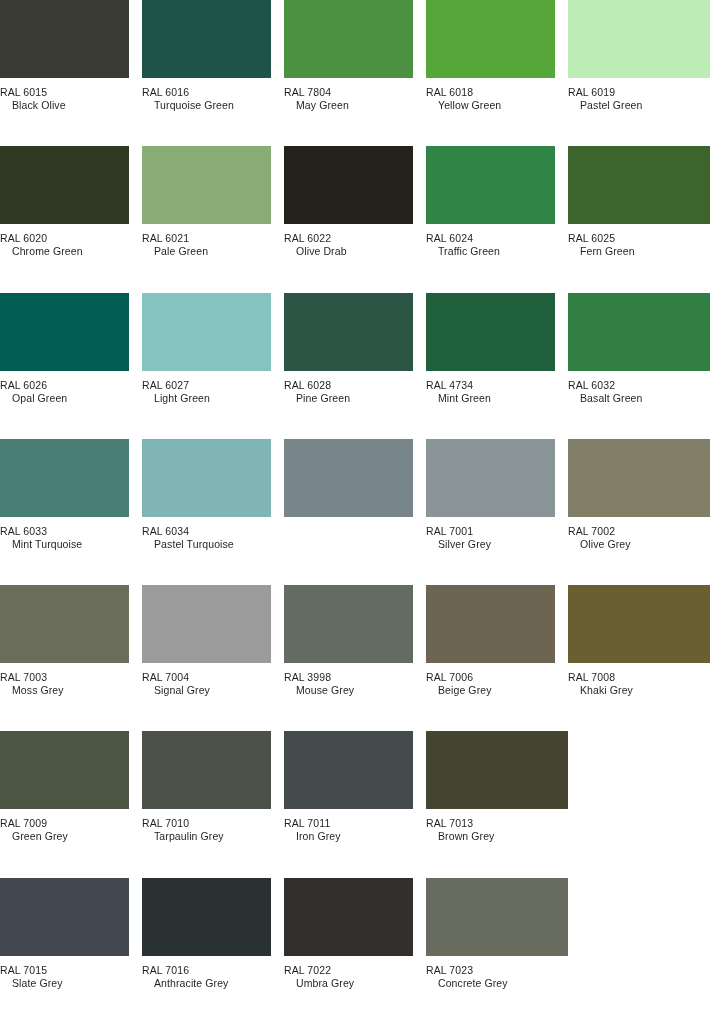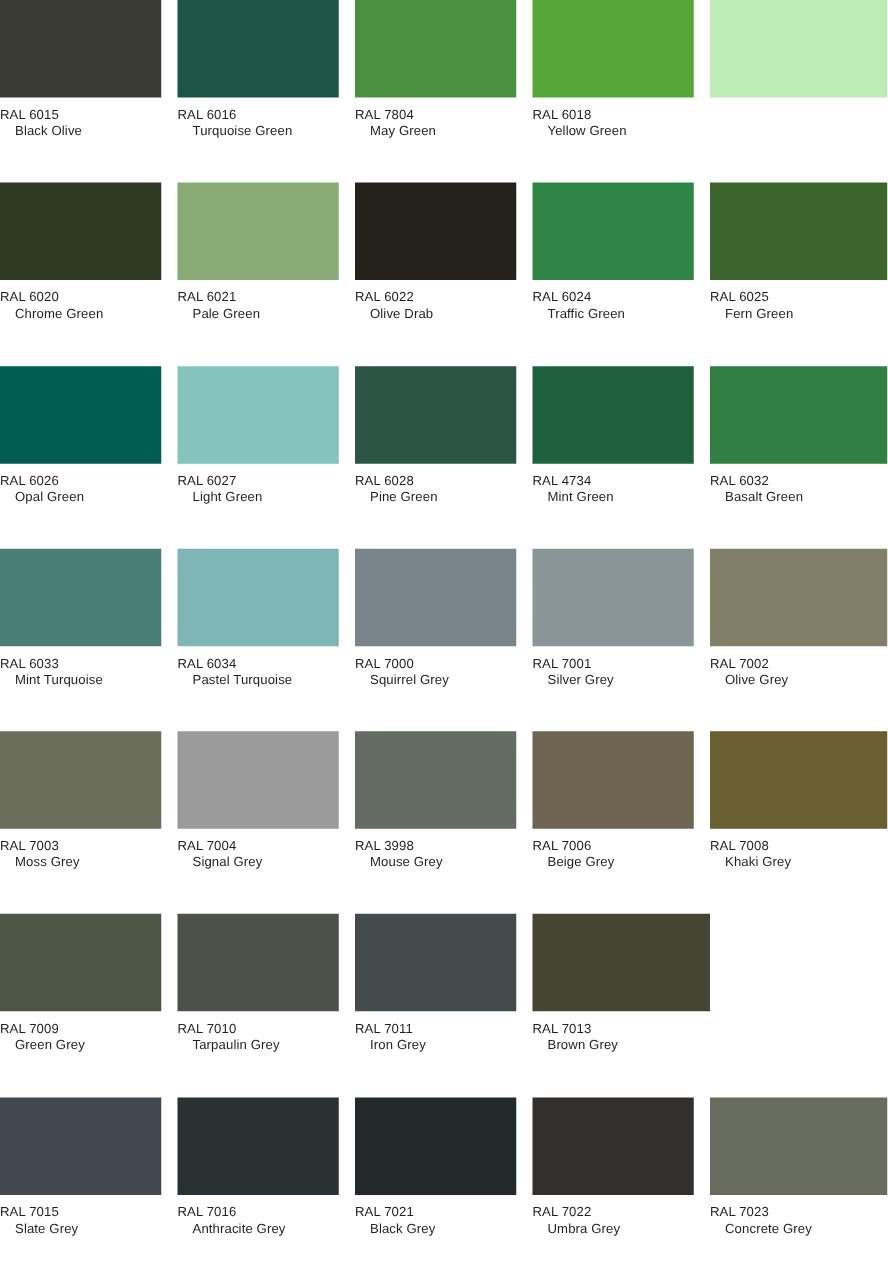--- a/index.html
+++ b/index.html
@@ -95,20 +95,24 @@
       </div>
       <div class="swatch-cell">
         <div class="chip" style="background-color: rgb(87, 166, 57);"></div>
         <div class="caption">
           <span class="code">RAL 6018</span>
           <span class="name">Yellow Green</span>
         </div>
       </div>
       <div class="swatch-cell last">
         <div class="chip" style="background-color: rgb(189, 236, 182);"></div>
+        <div class="caption">
+          <span class="code">RAL 6019</span>
+          <span class="name">Pastel Green</span>
+        </div>
       </div>
     </div>
     <div class="swatch-row">
       <div class="swatch-cell">
         <div class="chip" style="background-color: rgb(46, 58, 35);"></div>
         <div class="caption">
           <span class="code">RAL 6020</span>
           <span class="name">Chrome Green</span>
         </div>
       </div>
@@ -188,24 +192,20 @@
       </div>
       <div class="swatch-cell">
         <div class="chip" style="background-color: rgb(127, 181, 181);"></div>
         <div class="caption">
           <span class="code">RAL 6034</span>
           <span class="name">Pastel Turquoise</span>
         </div>
       </div>
       <div class="swatch-cell">
         <div class="chip" style="background-color: rgb(120, 133, 139);"></div>
-        <div class="caption">
-          <span class="code">RAL 7000</span>
-          <span class="name">Squirrel Grey</span>
-        </div>
       </div>
       <div class="swatch-cell">
         <div class="chip" style="background-color: rgb(138, 149, 151);"></div>
         <div class="caption">
           <span class="code">RAL 7001</span>
           <span class="name">Silver Grey</span>
         </div>
       </div>
       <div class="swatch-cell last">
         <div class="chip" style="background-color: rgb(129, 127, 104);"></div>
@@ -288,27 +288,20 @@
         <div class="caption">
           <span class="code">RAL 7015</span>
           <span class="name">Slate Grey</span>
         </div>
       </div>
       <div class="swatch-cell">
         <div class="chip" style="background-color: rgb(41, 49, 51);"></div>
         <div class="caption">
           <span class="code">RAL 7016</span>
           <span class="name">Anthracite Grey</span>
-        </div>
-      </div>
-      <div class="swatch-cell">
-        <div class="chip" style="background-color: rgb(35, 40, 43);"></div>
-        <div class="caption">
-          <span class="code">RAL 7021</span>
-          <span class="name">Black Grey</span>
         </div>
       </div>
       <div class="swatch-cell">
         <div class="chip" style="background-color: rgb(51, 47, 44);"></div>
         <div class="caption">
           <span class="code">RAL 7022</span>
           <span class="name">Umbra Grey</span>
         </div>
       </div>
       <div class="swatch-cell last">

